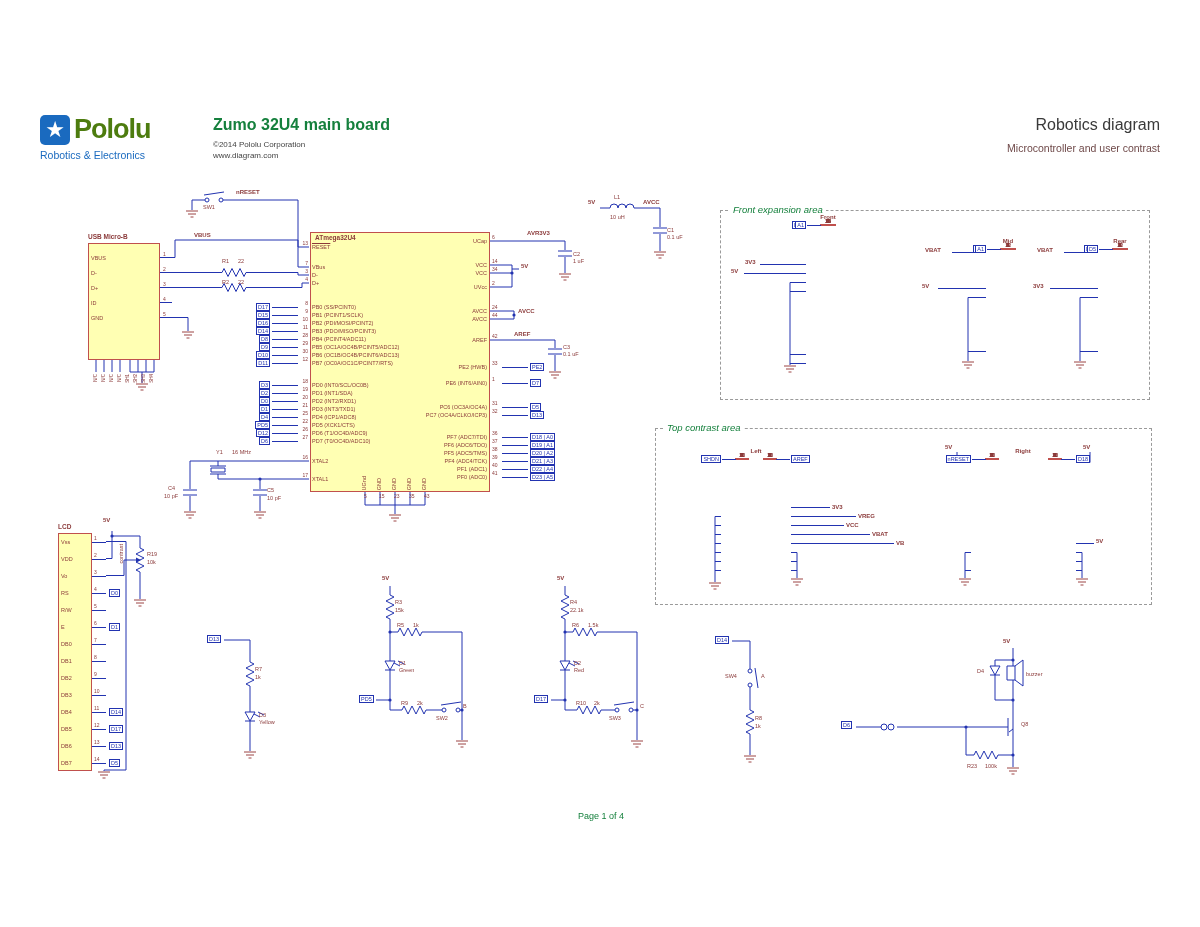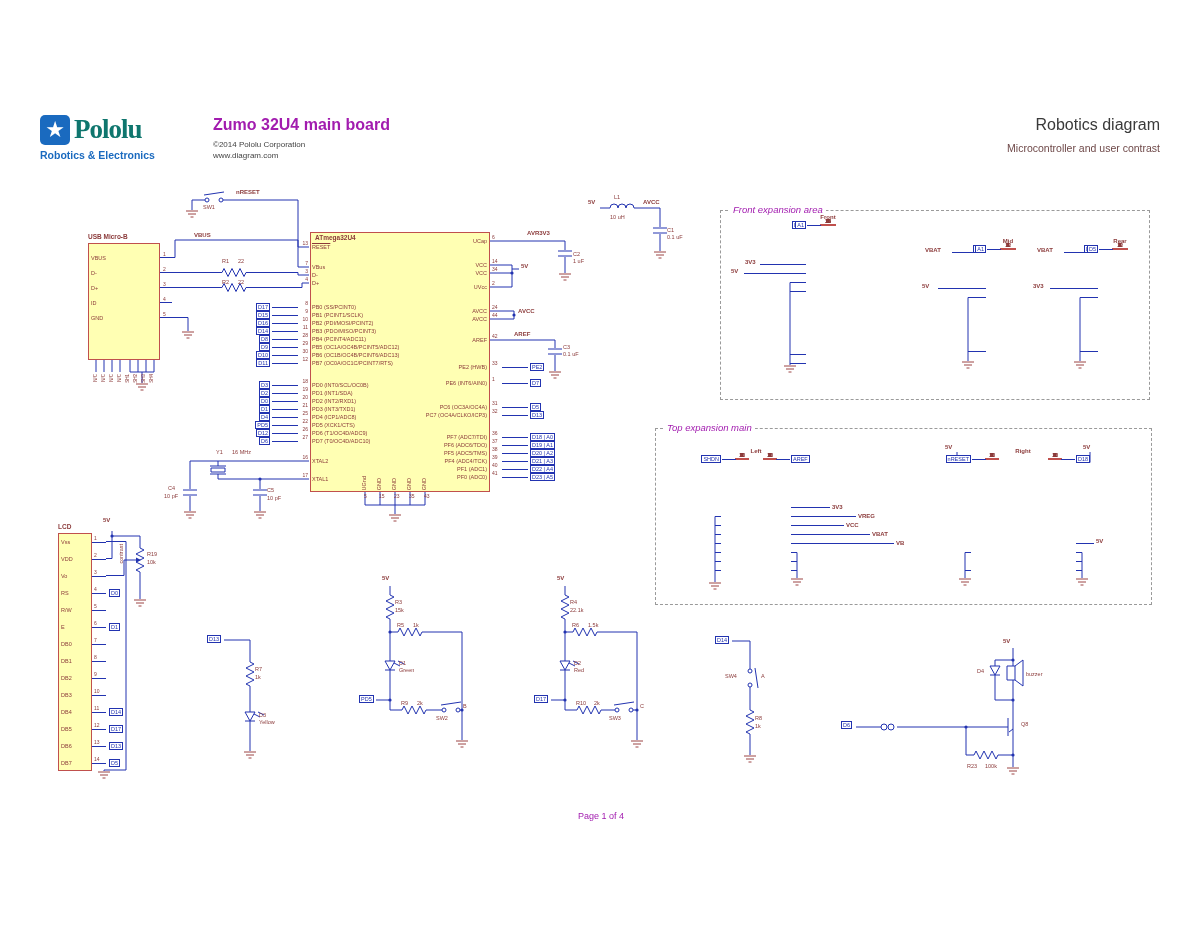--- a/index.html
+++ b/index.html
@@ -7,21 +7,21 @@
   svg.wires{position:absolute;left:0;top:0;}
   .w{stroke:#2233b0;stroke-width:1;fill:none;}
   .sy{stroke:#2233b0;stroke-width:1;fill:none;}
   .gd{stroke:#9c4545;stroke-width:1;fill:none;}
   .dot{fill:#2233b0;}
   .box{position:absolute;background:#ffffb3;border:1px solid #c0504d;box-sizing:border-box;}
   .dash{position:absolute;border:1px dashed #9a9a9a;box-sizing:border-box;}
   .lb{position:absolute;color:#8b3a3a;font-size:5.5px;line-height:6px;white-space:nowrap;}
   .b{font-weight:bold;font-size:6px;}
   .b6{font-weight:bold;font-size:6.5px;}
-  .blk{position:absolute;color:#a21caf;white-space:nowrap;}
+  .blk{position:absolute;color:#15803d;white-space:nowrap;}
   .rot{writing-mode:vertical-rl;transform:rotate(180deg);}
   .ttl{position:absolute;color:#8b3a3a;font-size:6px;font-weight:bold;text-align:center;white-space:nowrap;}
   .netbox{position:absolute;color:#2233b0;border:0.5px solid #2233b0;font-size:5.5px;line-height:6px;padding:0 1px;background:#fff;white-space:nowrap;}
   .areatitle{background:#fff;padding:0 3px;font-size:9.5px;font-style:italic;}
   .rows{position:absolute;}
   .prow{position:relative;}
   .prow span{position:absolute;white-space:nowrap;}
   .stub{border-top:1px solid #2233b0;height:0;top:50%;}
   .num{font-size:5px;color:#8b3a3a;top:50%;transform:translateY(-115%);}
   .nm{font-size:5.5px;color:#8b3a3a;top:50%;transform:translateY(-50%);}
@@ -51,22 +51,22 @@
   .lcdr .net{left:calc(100% + 17px);}
   .mgb{display:flex;}
   .mgb .prow{width:15px;height:38px;}
   .mgb .nm{writing-mode:vertical-rl;transform:rotate(180deg);left:3px;bottom:0;top:auto;font-size:5.5px;}
   .mgb .num{left:6px;top:auto;bottom:-9px;transform:none;}
   .usbv{display:flex;}
   .usbv .prow{width:8px;height:20px;}
   .usbv .nm{writing-mode:vertical-rl;transform:rotate(180deg);left:1px;top:0;font-size:4.5px;}
   .logo-row{position:absolute;left:40px;top:114px;display:flex;align-items:center;}
   .logo-star{width:30px;height:30px;background:#1a6abf;border-radius:5px;color:#fff;font-size:22px;line-height:30px;text-align:center;margin-right:4px;}
-  .logo-word{color:#0f766e;font-size:27px;font-weight:bold;letter-spacing:-1px;font-family:Liberation Serif, serif;}
-  .logo-sub{position:absolute;left:40px;top:149px;color:#1a6abf;font-size:10.5px;font-weight:bold;}
+  .logo-word{color:#4d7c0f;font-size:27px;font-weight:bold;letter-spacing:-1px;}
+  .logo-sub{position:absolute;left:40px;top:149px;color:#1a6abf;font-size:10.5px;font-weight:normal;}
 </style>
 </head>
 <body>
 
 <div id="root">
 
   <svg class="wires" width="1200" height="927" viewBox="0 0 1200 927">
     <defs>
       <path id="rh" d="M0,0 L2,-4 L6,4 L10,-4 L14,4 L18,-4 L22,4 L24,0"></path>
       <path id="cap" d="M-7,0 H7 M-7,5 H7"></path>
@@ -790,21 +790,21 @@
         <span class="stub"></span>
         <span class="num">11</span>
       </div>
       <div class="prow">
         <span class="stub"></span>
         <span class="num">12</span>
       </div>
     </div>
 
   <div class="dash" style="left:655px;top:428px;width:497px;height:177px;"></div>
-  <div class="blk areatitle" style="left:664px;top:422px;">Top expansion main</div>
+  <div class="blk areatitle" style="left:664px;top:422px;">Top contrast area</div>
   <div class="ttl" style="left:734px;top:448px;width:44px;">Left</div>
   <div class="rows strip sl" style="left:735px;top:458px;width:14px;">
       <div class="prow">
         <span class="net">IRL</span>
         <span class="stub"></span>
         <span class="num">1</span>
       </div>
       <div class="prow">
         <span class="net">A0</span>
         <span class="stub"></span>

